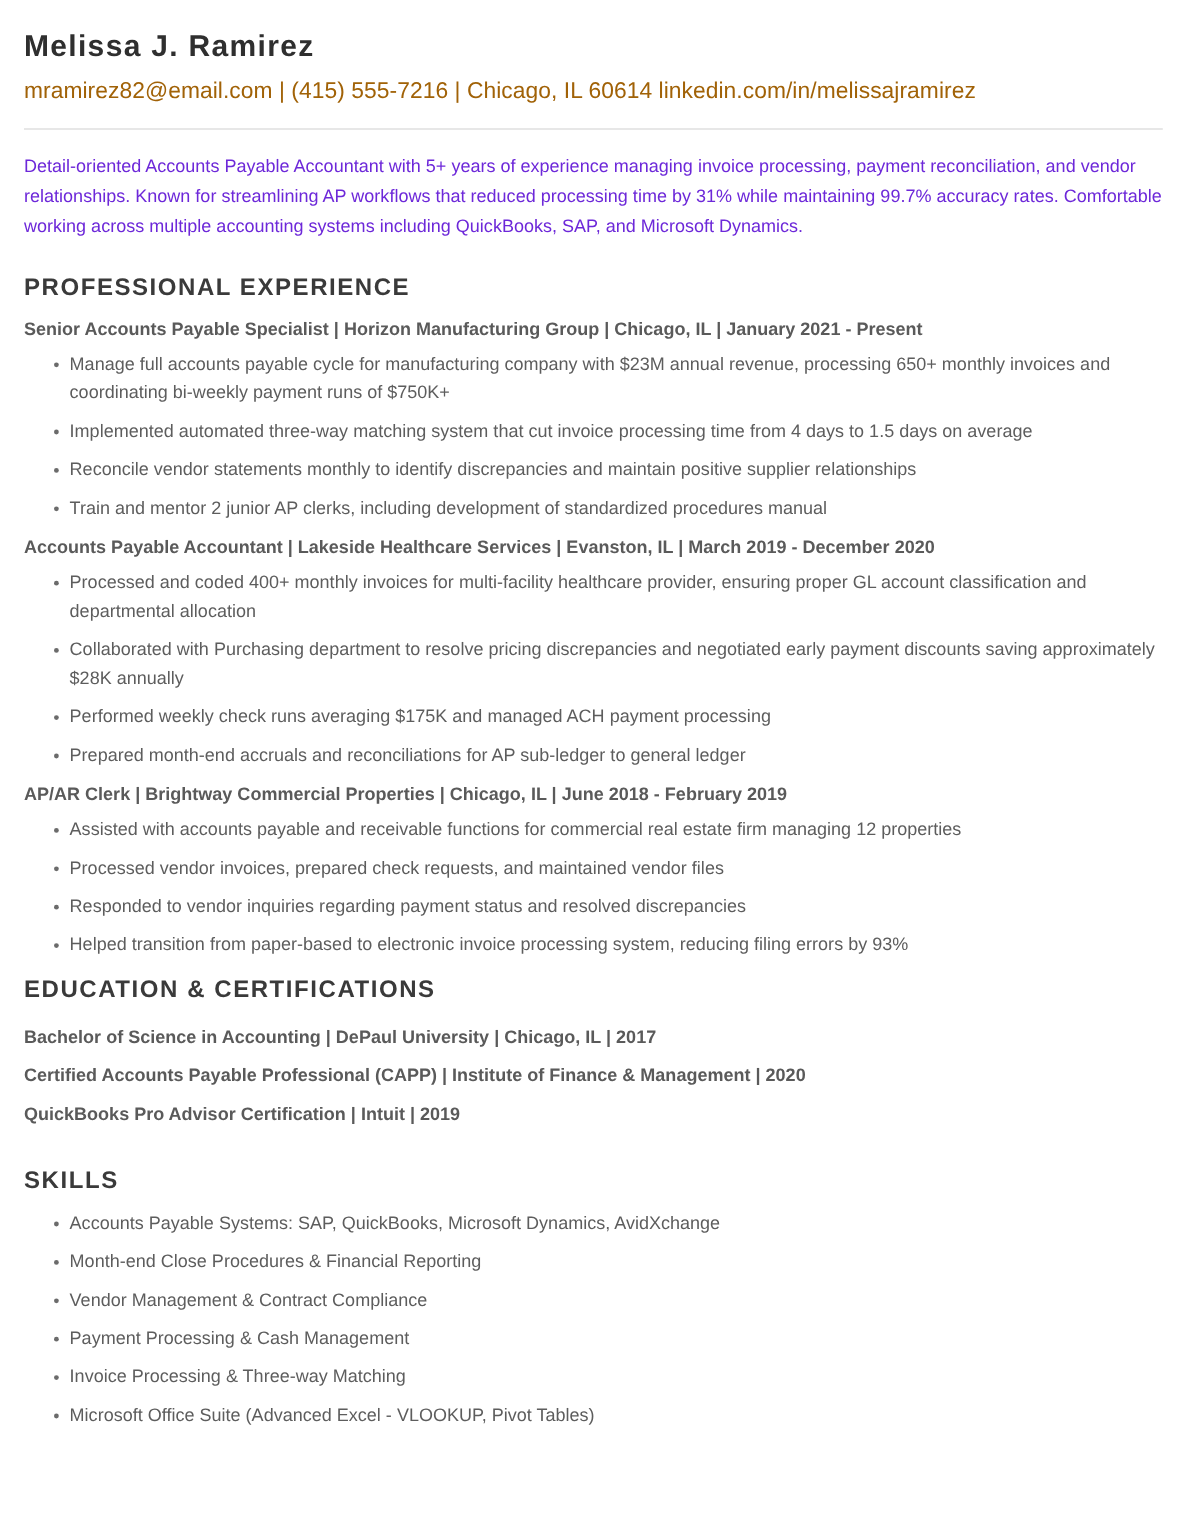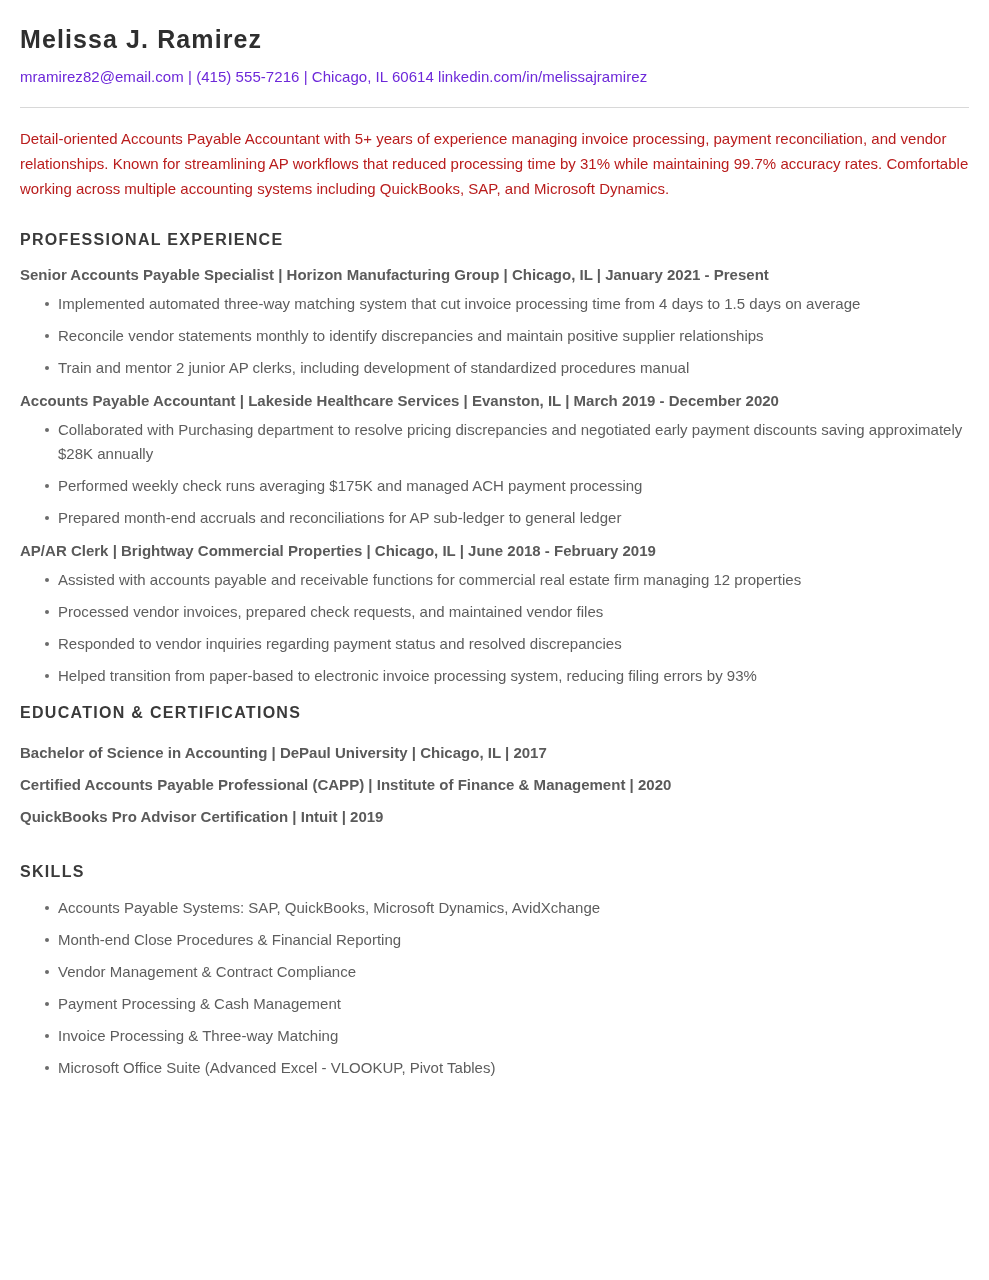--- a/index.html
+++ b/index.html
@@ -22,44 +22,44 @@
   .name {
     font-size: 25px;
     font-weight: bold;
     color: #2f2f2f;
     letter-spacing: 1.1px;
     margin: 0;
     padding-top: 24px;
     line-height: 30px;
   }
   .contact {
-    font-size: 15px;
-    color: #6d28d9;
+    font-size: 19px;
+    color: #a16207;
     line-height: 20px;
     margin-top: 13px;
     letter-spacing: 0.05px;
   }
   .divider {
     border: 0;
     border-top: 1px solid #d8d8d8;
     margin: 20px 0 0 0;
     height: 0;
   }
   .summary {
     font-size: 15px;
-    color: #b91c1c;
+    color: #6d28d9;
     line-height: 25px;
     margin-top: 18px;
     letter-spacing: 0.01px;
   }
   .section {
     margin-top: 26px;
   }
   .section-title {
-    font-size: 16px;
+    font-size: 20px;
     font-weight: bold;
     color: #3a3a3a;
     letter-spacing: 1.3px;
     line-height: 22px;
     margin: 0 0 13px 0;
   }
   .entry-heading {
     font-size: 15px;
     font-weight: bold;
     color: #5a5a5a;
@@ -128,29 +128,31 @@
   <hr class="divider">
 
   <p class="summary">Detail-oriented Accounts Payable Accountant with 5+ years of experience managing invoice processing, payment reconciliation, and vendor relationships. Known for streamlining AP workflows that reduced processing time by 31% while maintaining 99.7% accuracy rates. Comfortable working across multiple accounting systems including QuickBooks, SAP, and Microsoft Dynamics.</p>
 
   <div class="section exp-section">
     <h2 class="section-title">PROFESSIONAL EXPERIENCE</h2>
 
     <div class="job-block">
       <div class="entry-heading">Senior Accounts Payable Specialist | Horizon Manufacturing Group | Chicago, IL | January 2021 - Present</div>
       <ul class="bullets">
+        <li>Manage full accounts payable cycle for manufacturing company with $23M annual revenue, processing 650+ monthly invoices and coordinating bi-weekly payment runs of $750K+</li>
         <li>Implemented automated three-way matching system that cut invoice processing time from 4 days to 1.5 days on average</li>
         <li>Reconcile vendor statements monthly to identify discrepancies and maintain positive supplier relationships</li>
         <li>Train and mentor 2 junior AP clerks, including development of standardized procedures manual</li>
       </ul>
     </div>
 
     <div class="job-block">
       <div class="entry-heading">Accounts Payable Accountant | Lakeside Healthcare Services | Evanston, IL | March 2019 - December 2020</div>
       <ul class="bullets">
+        <li>Processed and coded 400+ monthly invoices for multi-facility healthcare provider, ensuring proper GL account classification and departmental allocation</li>
         <li>Collaborated with Purchasing department to resolve pricing discrepancies and negotiated early payment discounts saving approximately $28K annually</li>
         <li>Performed weekly check runs averaging $175K and managed ACH payment processing</li>
         <li>Prepared month-end accruals and reconciliations for AP sub-ledger to general ledger</li>
       </ul>
     </div>
 
     <div class="job-block">
       <div class="entry-heading">AP/AR Clerk | Brightway Commercial Properties | Chicago, IL | June 2018 - February 2019</div>
       <ul class="bullets">
         <li>Assisted with accounts payable and receivable functions for commercial real estate firm managing 12 properties</li>

